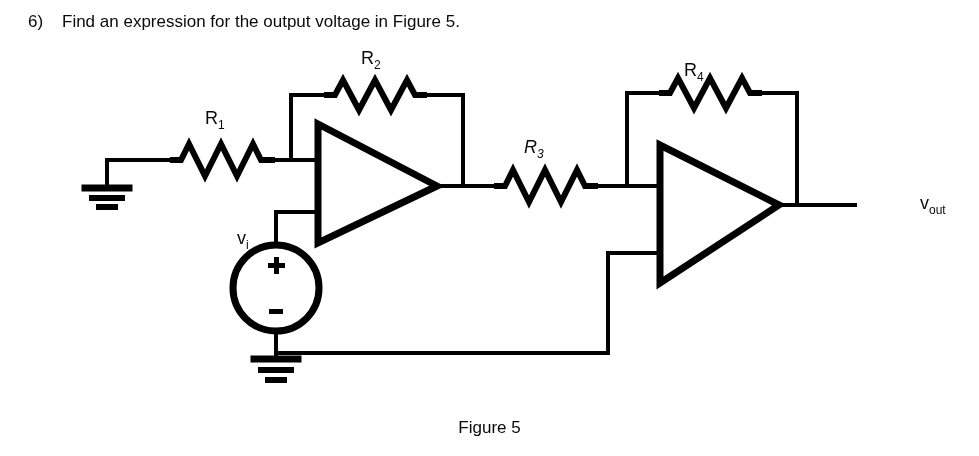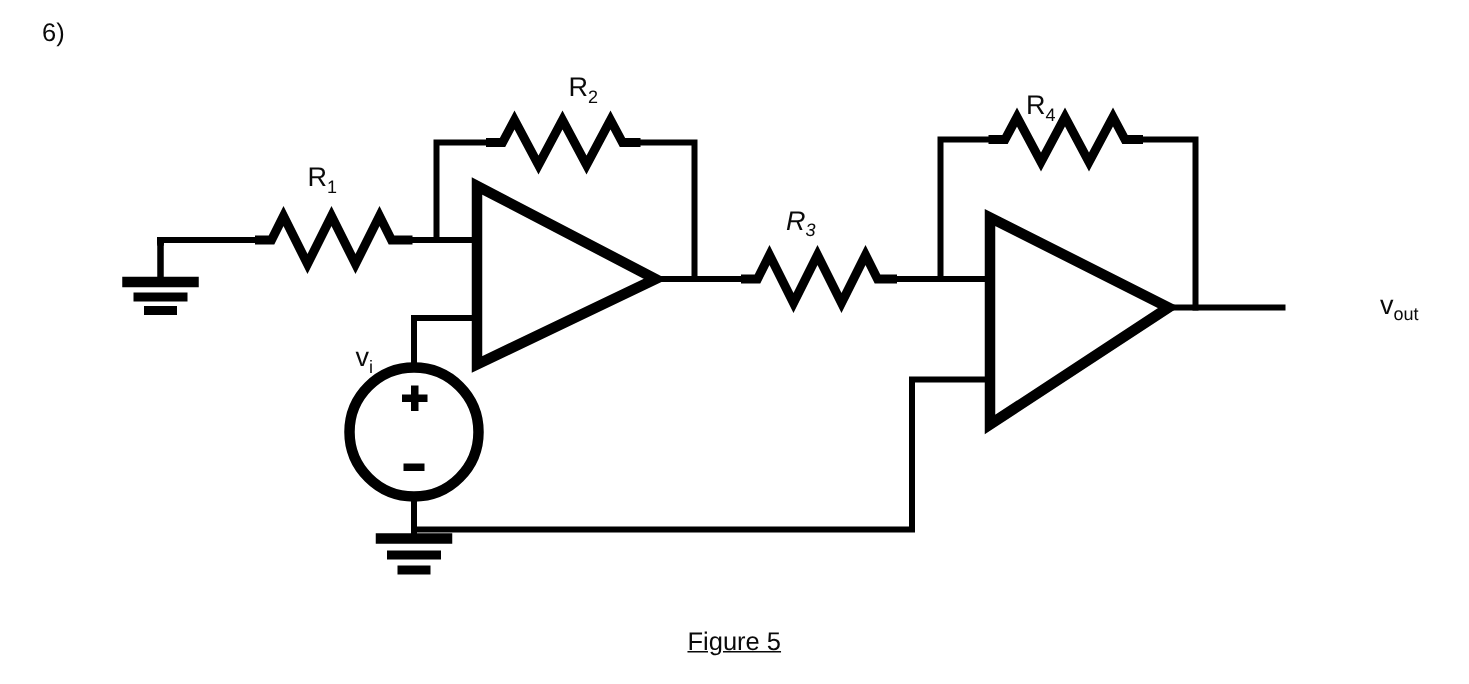--- a/index.html
+++ b/index.html
@@ -33,21 +33,20 @@
     white-space: nowrap;
   }
   #figure-caption {
     position: absolute;
     left: 0;
     top: 418px;
     width: 979px;
     text-align: center;
     font-size: 17px;
     color: #0a0a0a;
-    text-decoration: underline;
   }
   .lbl {
     position: absolute;
     font-size: 18px;
     color: #0a0a0a;
     white-space: nowrap;
   }
   .lbl sub {
     font-size: 12px;
   }
@@ -56,20 +55,21 @@
     left: 0;
     top: 0;
   }
 </style>
 </head>
 <body>
 
 <div id="page">
 
   <div id="question-number">6)</div>
+  <div id="question-body">Find an expression for the output voltage in Figure 5.</div>
 
   <svg id="circuit-svg" width="979" height="456" viewBox="0 0 979 456">
 
     <g stroke="#000000" fill="none" stroke-linecap="square" stroke-linejoin="miter">
 
       <g>
         <line x1="107" y1="160" x2="107" y2="186" stroke-width="4"></line>
         <line x1="85" y1="188" x2="129" y2="188" stroke-width="7"></line>
         <line x1="92" y1="198" x2="122" y2="198" stroke-width="6"></line>
         <line x1="99" y1="207" x2="115" y2="207" stroke-width="6"></line>
@@ -151,21 +151,21 @@
       </g>
       <g>
         <rect x="269" y="309" width="14" height="5"></rect>
       </g>
     </g>
 
   </svg>
 
   <div class="lbl" style="left:193px; top:108px;margin-left:12px;"><span>R</span><sub>1</sub></div>
 
-  <div class="lbl" style="left:379px; top:48px;"><span>R</span><sub>2</sub></div>
+  <div class="lbl" style="left:361px; top:48px;"><span>R</span><sub>2</sub></div>
 
   <div class="lbl" style="left:524px; top:137px;font-style:italic;"><span>R</span><sub>3</sub></div>
 
   <div class="lbl" style="left:684px; top:60px;"><span>R</span><sub>4</sub></div>
 
   <div class="lbl" style="left:237px; top:228px;"><span>v</span><sub>i</sub></div>
 
   <div class="lbl" style="left:920px; top:193px;"><span>v</span><sub>out</sub></div>
 
   <div id="figure-caption">Figure 5</div>

